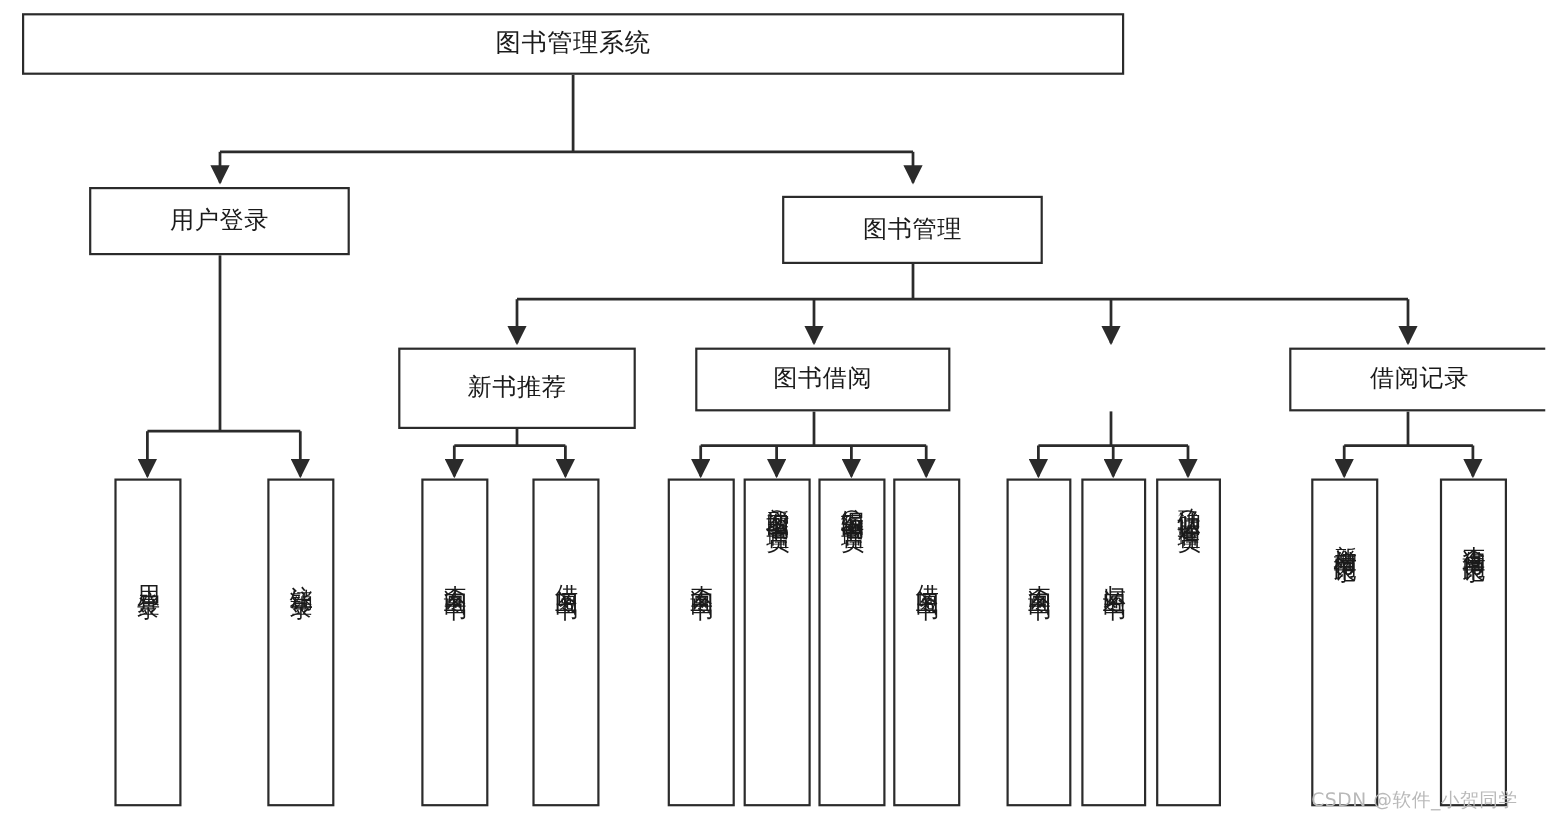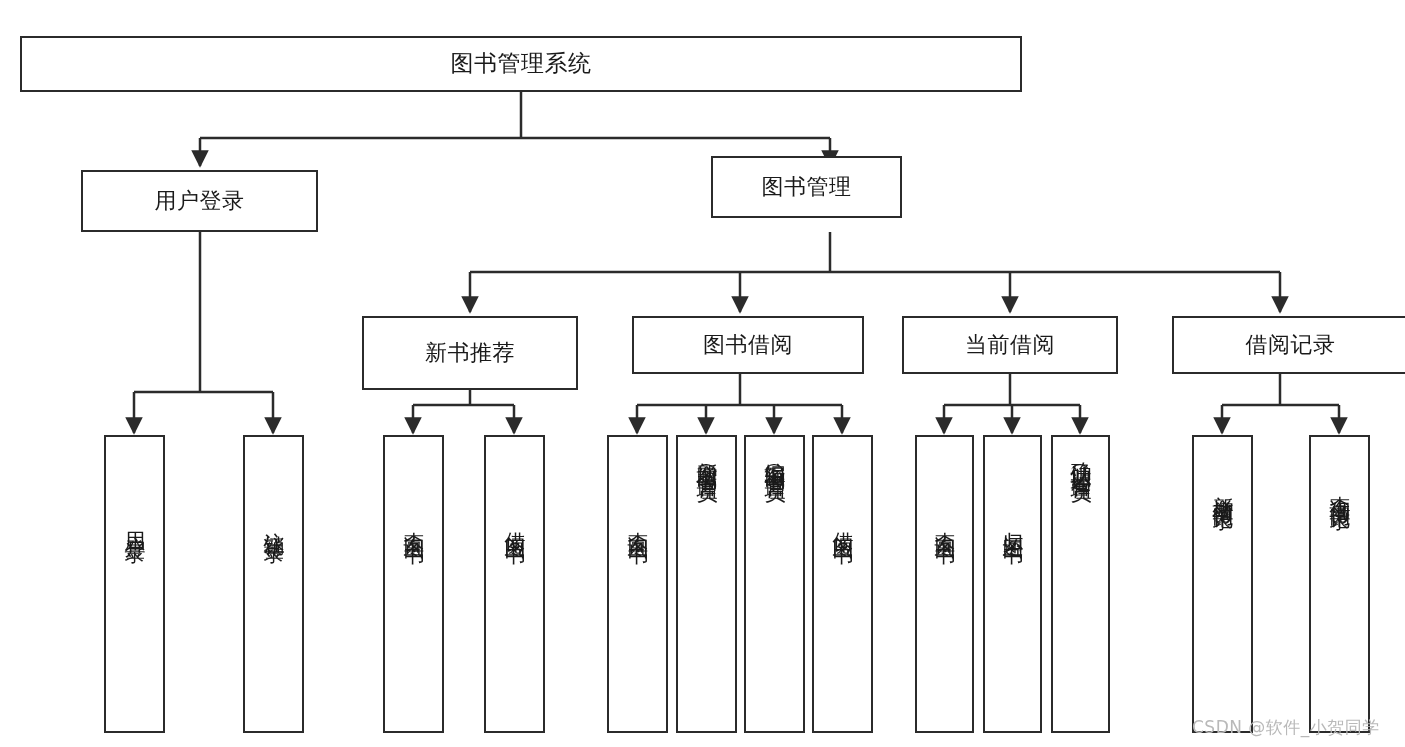--- a/index.html
+++ b/index.html
@@ -124,40 +124,37 @@
       <path d="M 1012 405 L 1012 433" marker-end="url(#arrow)"></path>
       <path d="M 1080 405 L 1080 433" marker-end="url(#arrow)"></path>
 
       <path d="M 1280 374 L 1280 405"></path>
       <path d="M 1222 405 L 1339 405"></path>
       <path d="M 1222 405 L 1222 433" marker-end="url(#arrow)"></path>
       <path d="M 1339 405 L 1339 433" marker-end="url(#arrow)"></path>
     </g>
   </svg>
 
-  <div class="node horiz root" style="left:20px; top:12px; width:1002px; height:56px;margin-top:24px;">
+  <div class="node horiz root" style="left:20px; top:12px; width:1002px; height:56px;">
     <span class="lbl">图书管理系统</span>
   </div>
 
   <div class="node horiz" style="left:81px; top:170px; width:237px; height:62px;">
     <span class="lbl">用户登录</span>
   </div>
-  <div class="node horiz" style="left:711px; top:156px; width:191px; height:62px;">
+  <div class="node horiz" style="left:711px; top:178px; width:237px; height:62px;">
     <span class="lbl">图书管理</span>
   </div>
 
   <div class="node horiz" style="left:362px; top:316px; width:216px; height:74px;">
     <span class="lbl">新书推荐</span>
   </div>
   <div class="node horiz" style="left:632px; top:316px; width:232px; height:58px;">
     <span class="lbl">图书借阅</span>
   </div>
-  <div class="node horiz" style="left:902px; top:316px; width:216px; height:58px;">
-    <span class="lbl">当前借阅</span>
-  </div>
   <div class="node horiz" style="left:1172px; top:316px; width:237px; height:58px;">
     <span class="lbl">借阅记录</span>
   </div>
 
   <div class="node vert" style="left:104px; top:435px; width:61px; height:298px; padding-top:78px;">
     <span class="lbl">用户登录</span>
   </div>
   <div class="node vert" style="left:243px; top:435px; width:61px; height:298px; padding-top:78px;">
     <span class="lbl">注销登录</span>
   </div>

